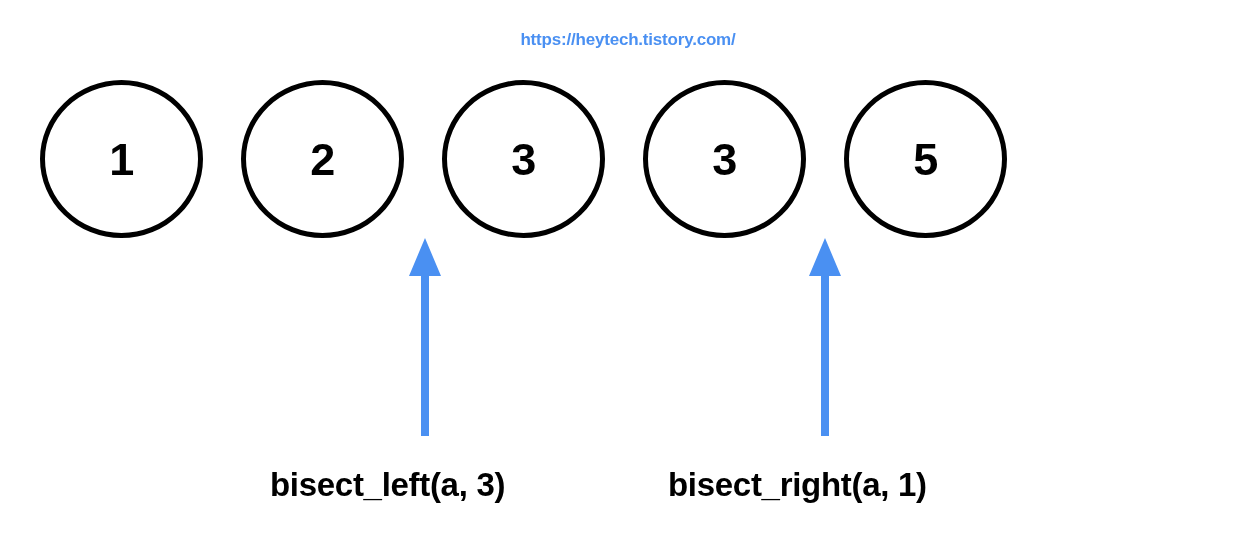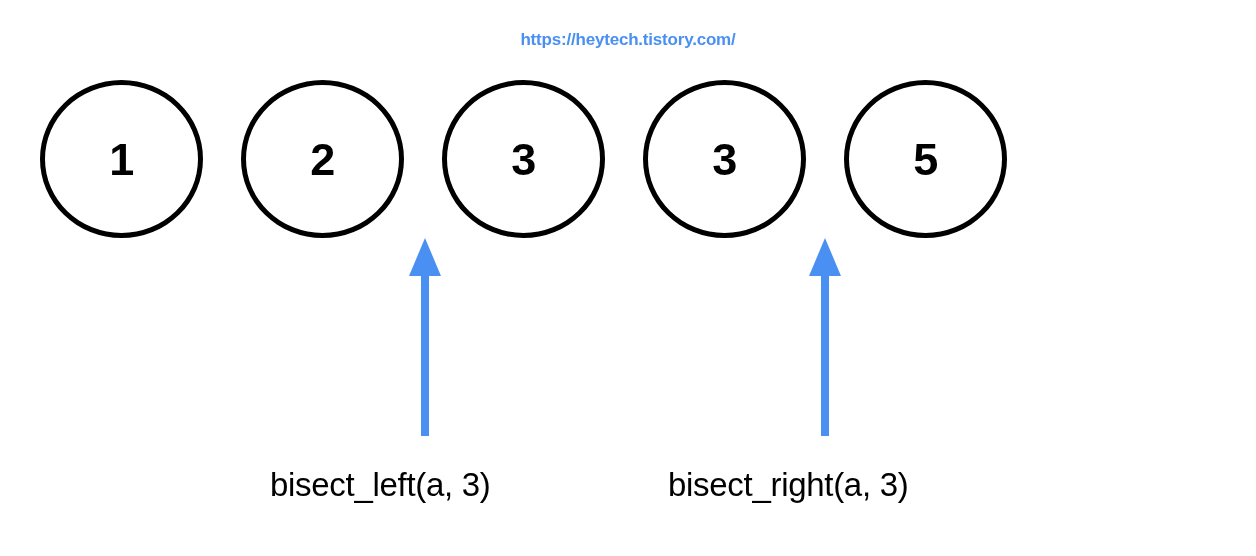--- a/index.html
+++ b/index.html
@@ -69,21 +69,21 @@
     height: 200px;
   }
   .arrow svg { display: block; }
 
   
   .arrow-caption {
     position: absolute;
     top: 466px;
     font-family: "Liberation Sans", sans-serif;
     font-size: 33px;
-    font-weight: normal;
+    font-weight: bold;
     color: #000000;
     white-space: nowrap;
     letter-spacing: -0.3px;
   }
 </style>
 </head>
 <body>
 
 <div id="canvas">
 
@@ -121,15 +121,15 @@
   </div>
 
   <div class="arrow" style="left:808px; top:238px;">
     <svg width="34" height="200" viewBox="0 0 34 200" xmlns="http://www.w3.org/2000/svg">
       <polygon points="17,0 33,38 21,38 21,198 13,198 13,38 1,38" fill="#4a90f2"></polygon>
     </svg>
   </div>
 
   <div class="arrow-caption" style="left:270px;">bisect_left(a, 3)</div>
 
-  <div class="arrow-caption" style="left:668px;">bisect_right(a, 3)</div>
+  <div class="arrow-caption" style="left:668px;">bisect_right(a, 1)</div>
 
 </div>
 
 </body></html>

